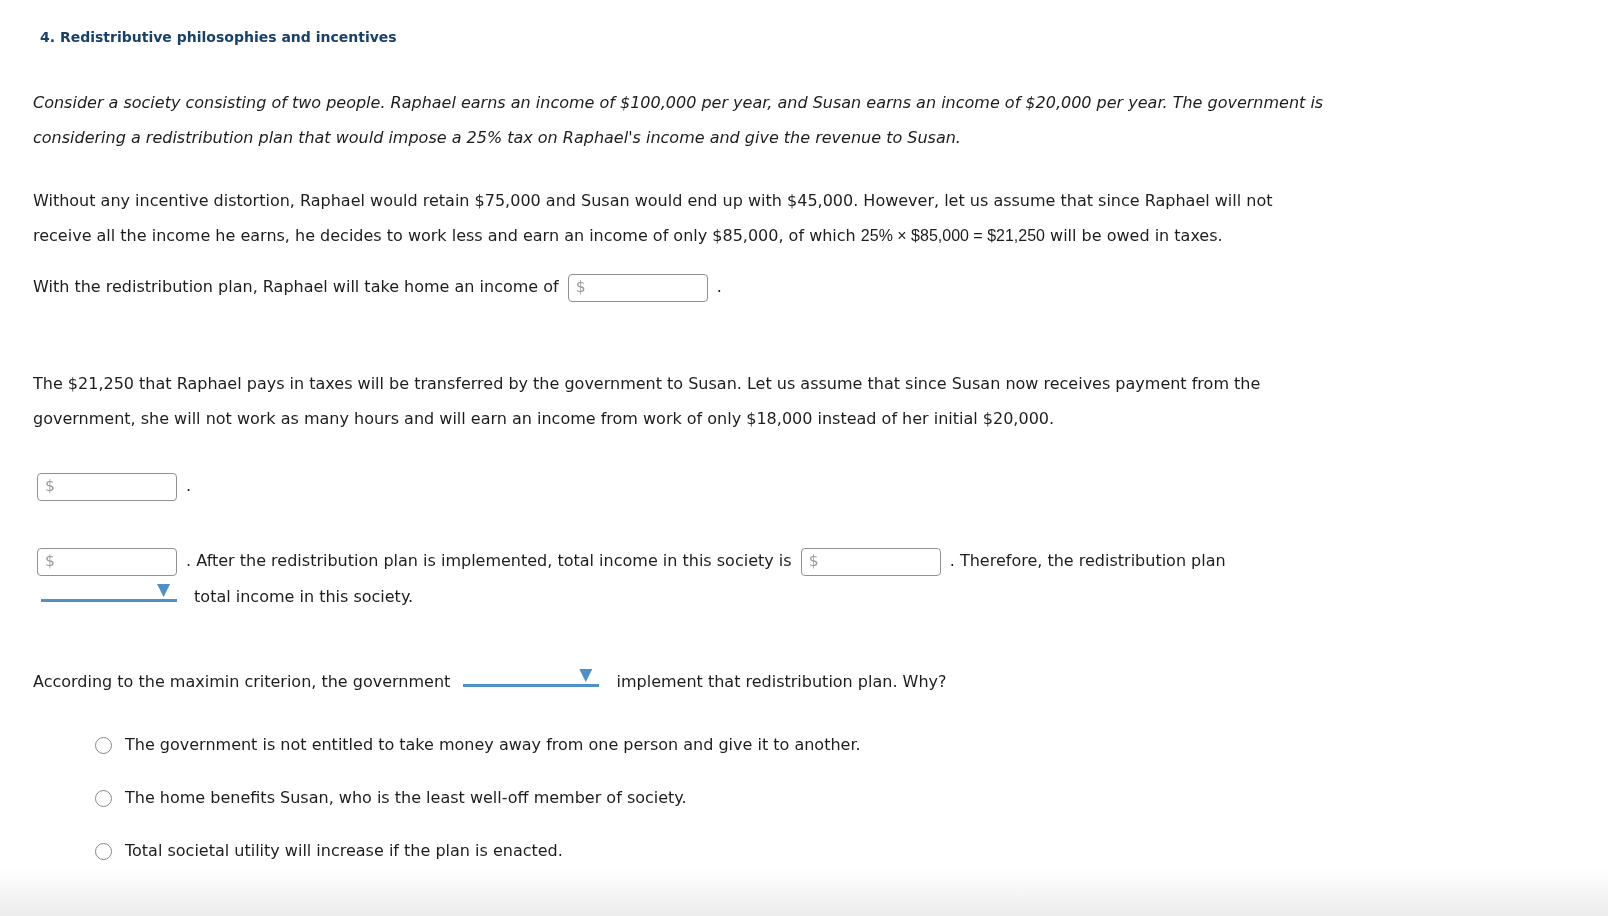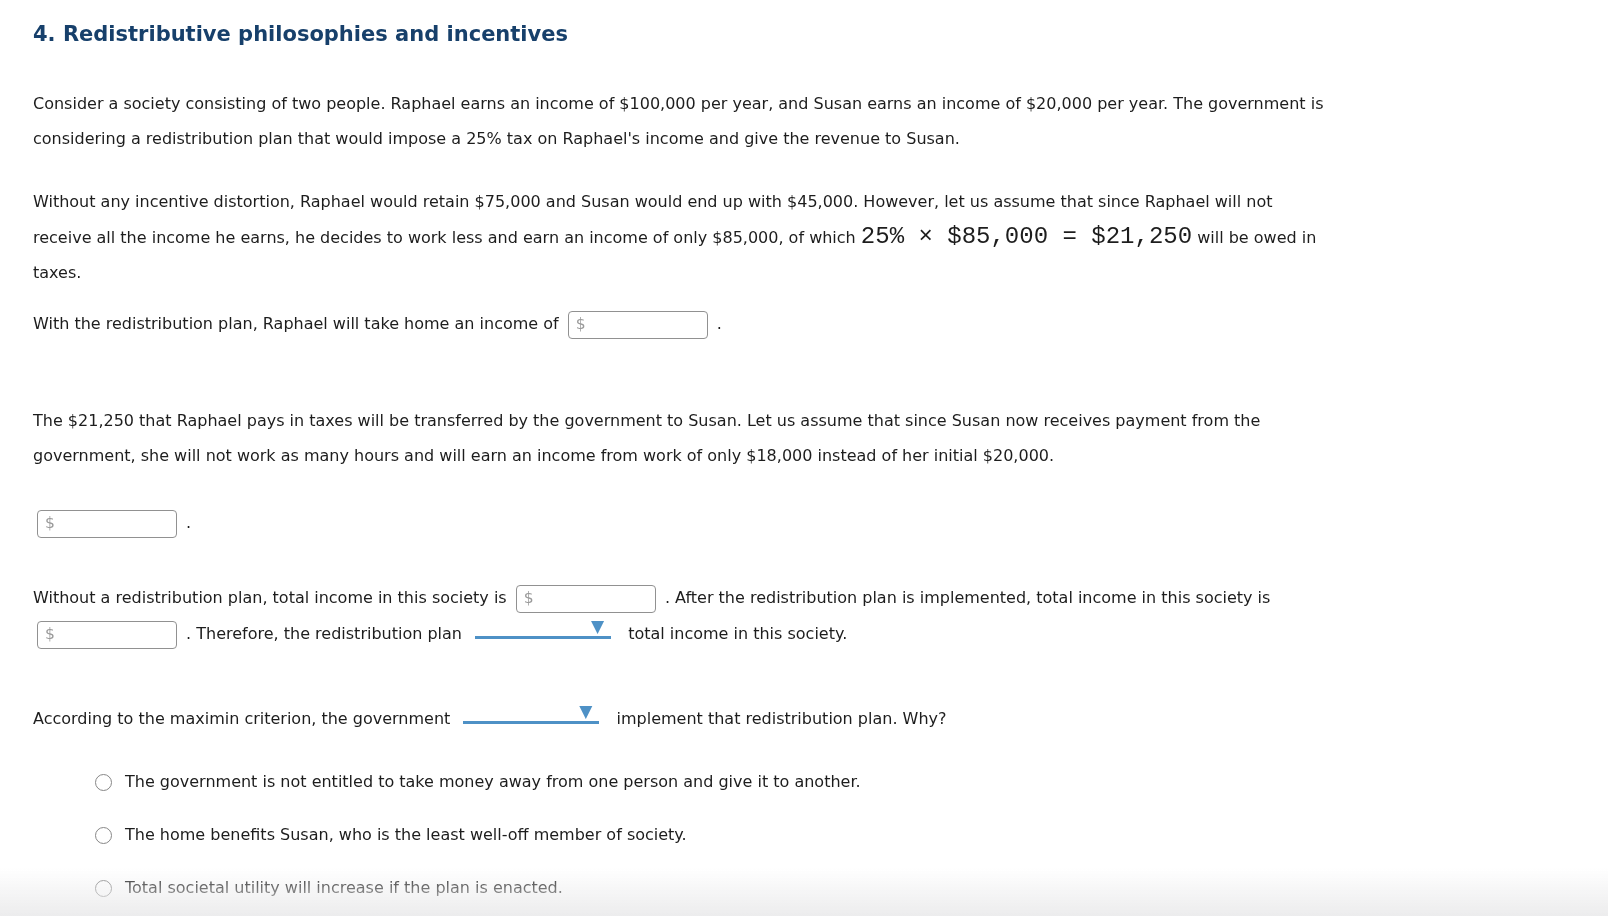--- a/index.html
+++ b/index.html
@@ -9,41 +9,41 @@
     font-family: "DejaVu Sans", "Liberation Sans", sans-serif;
     font-size: 16px;
     color: #1d1d1d;
   }
   .content {
     padding: 22px 40px 0 33px;
     max-width: 1365px;
     box-sizing: border-box;
   }
   .page-title {
-    font-size: 21px;
+    font-size: 14px;
     font-weight: bold;
     color: #17406b;
-    margin: 0;
+    margin: 7px;
   }
   .para {
     line-height: 35px;
     margin: 0;
   }
-  .mt-intro      { margin-top: 40px; }
+  .mt-intro      { margin-top: 40px; font-style: italic; }
   .mt-distort    { margin-top: 28px; }
   .mt-q1         { margin-top: 16px; }
   .mt-transfer   { margin-top: 62px; }
   .mt-q2         { margin-top: 32px; }
   .mt-qtotal     { margin-top: 40px; }
   .mt-maximin    { margin-top: 49px; }
   .mt-options    { margin-top: 36px; }
 
   .math-serif {
-    font-family: Liberation Mono, monospace;
-    font-size: 24px;
+    font-family: Liberation Sans, sans-serif;
+    font-size: 16px;
     margin-top: 15px;
   }
 
   .input-box {
     display: inline-flex;
     align-items: center;
     width: 140px;
     height: 28px;
     border: 1px solid #919191;
     border-radius: 4px;
@@ -140,21 +140,20 @@
 
   <p class="para mt-q2">
     <span class="input-box">
       <span class="dollar">$</span>
       <input type="text" value="" style="">
     </span>
     <span>.</span>
   </p>
 
   <p class="para mt-qtotal">
-    <span>Without a redistribution plan, total income in this society is</span>
     <span class="input-box">
       <span class="dollar">$</span>
       <input type="text" value="" style="">
     </span>
     <span>. After the redistribution plan is implemented, total income in this society is</span>
     <span class="input-box">
       <span class="dollar">$</span>
       <input type="text" value="" style="">
     </span>
     <span>. Therefore, the redistribution plan</span>

